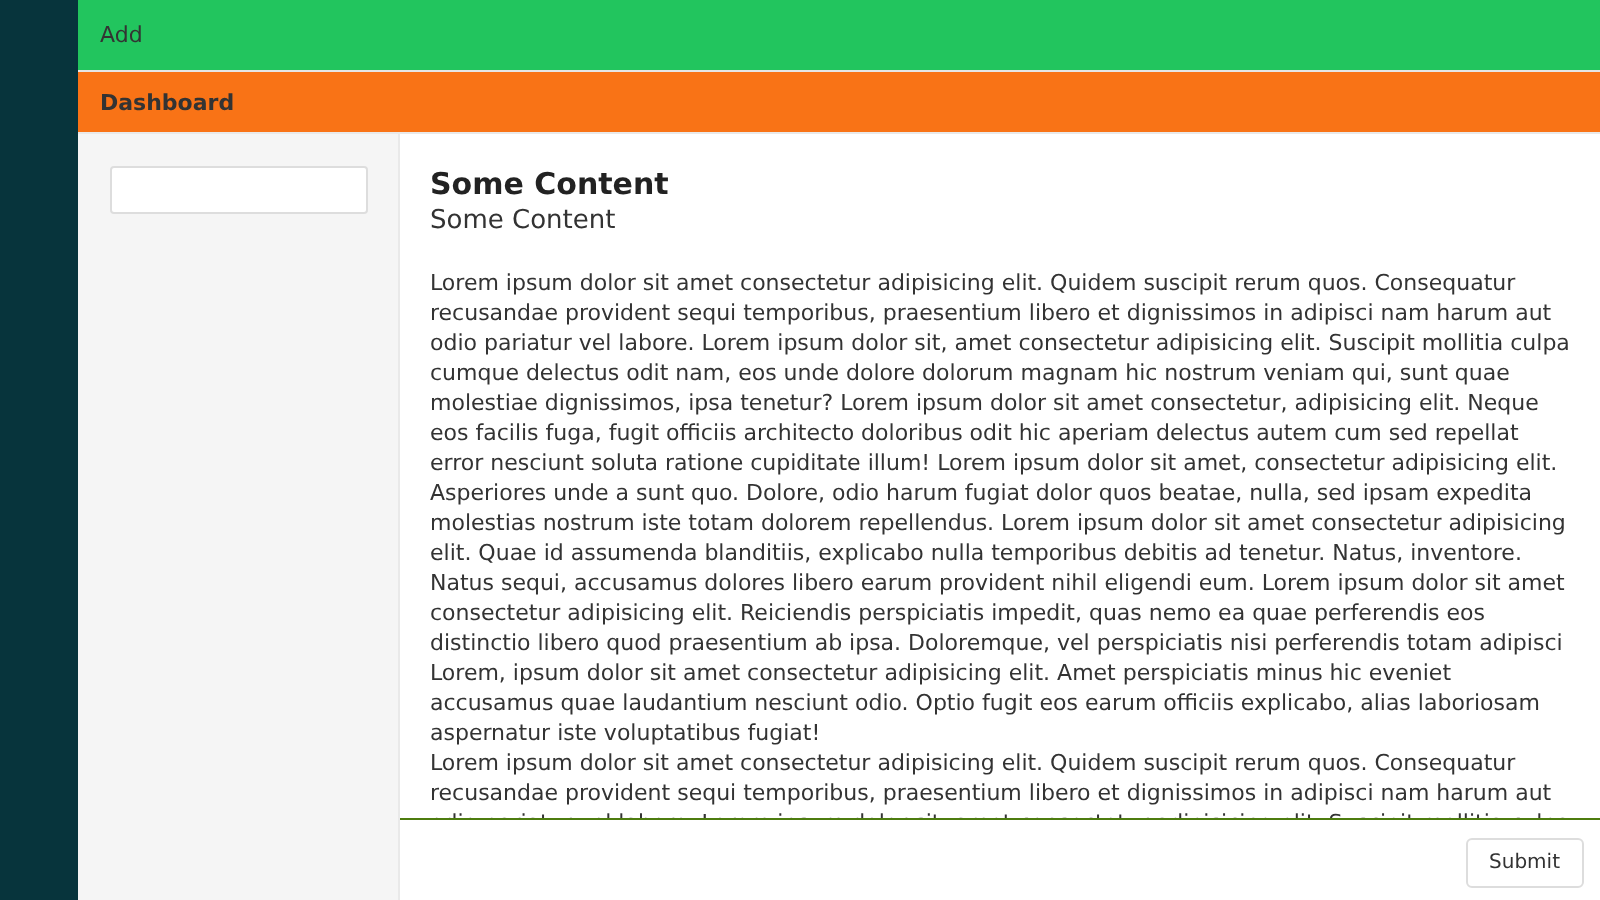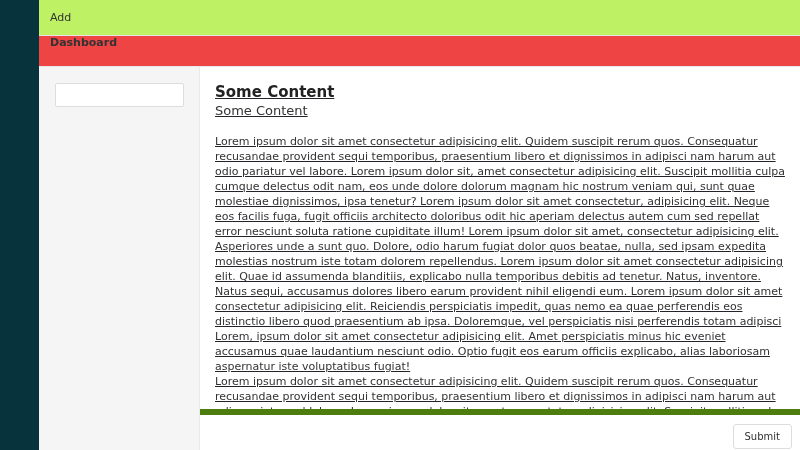--- a/index.html
+++ b/index.html
@@ -1,35 +1,35 @@
 <!DOCTYPE html>
 <html><head>
 <meta charset="utf-8">
 <style>
   * { box-sizing: border-box; margin: 0; padding: 0; }
   html, body { width: 800px; height: 450px; overflow: hidden; background: #fff;
     font-family: "DejaVu Sans", "Liberation Sans", sans-serif; color: #212529; }
   .rail { position: absolute; left: 0; top: 0; width: 39px; height: 450px; background: #07343c; }
-  .topbar { position: absolute; left: 39px; top: 0; right: 0; height: 36px; background: #bef264;
+  .topbar { position: absolute; left: 39px; top: 0; right: 0; height: 36px; background: #22c55e;
     border-bottom: 1px solid #e6e6e6; display: flex; align-items: center; padding-left: 11px;
     font-size: 11px; color: #333; }
-  .subbar { position: absolute; left: 39px; top: 36px; right: 0; height: 31px; background: #ef4444;
-    border-bottom: 1px solid #e9e9e9; display: flex; padding-left: 11px;
+  .subbar { position: absolute; left: 39px; top: 36px; right: 0; height: 31px; background: #f97316;
+    border-bottom: 1px solid #e9e9e9; display: flex; align-items: center; padding-left: 11px;
     font-size: 11px; font-weight: bold; color: #333; }
   .leftpanel { position: absolute; left: 39px; top: 67px; width: 161px; height: 383px; background: #f5f5f5;
     border-right: 1px solid #e9e9e9; }
   .leftpanel input { position: absolute; left: 16px; top: 16px; width: 129px; height: 24px;
     border: 1px solid #ddd; border-radius: 2px; background: #fff; }
   .main { position: absolute; left: 200px; top: 67px; right: 0; height: 342px; overflow: hidden;
-    padding: 15px 15px 0 15px; text-decoration: underline; }
+    padding: 15px 15px 0 15px; }
   .title { font-size: 15px; font-weight: bold; color: #222; line-height: 20px; }
   .subtitle { font-size: 13px; color: #333; line-height: 18px; margin-bottom: 14px; }
   .para { font-size: 11px; line-height: 15px; color: #333; }
   .footer { position: absolute; left: 200px; top: 409px; right: 0; height: 41px; background: #fff;
-    border-top: 6px solid #4d7c0f; }
+    border-top: 1px solid #4d7c0f; }
   .submit { position: absolute; right: 8px; top: 9px; height: 25px; padding: 0 11px; font-size: 10px;
     background: #fff; border: 1px solid #ddd; border-radius: 3px; color: #333;
     font-family: "DejaVu Sans", sans-serif; }
 </style>
 </head>
 <body>
 
 <div class="rail"></div>
 
 <div class="topbar">

